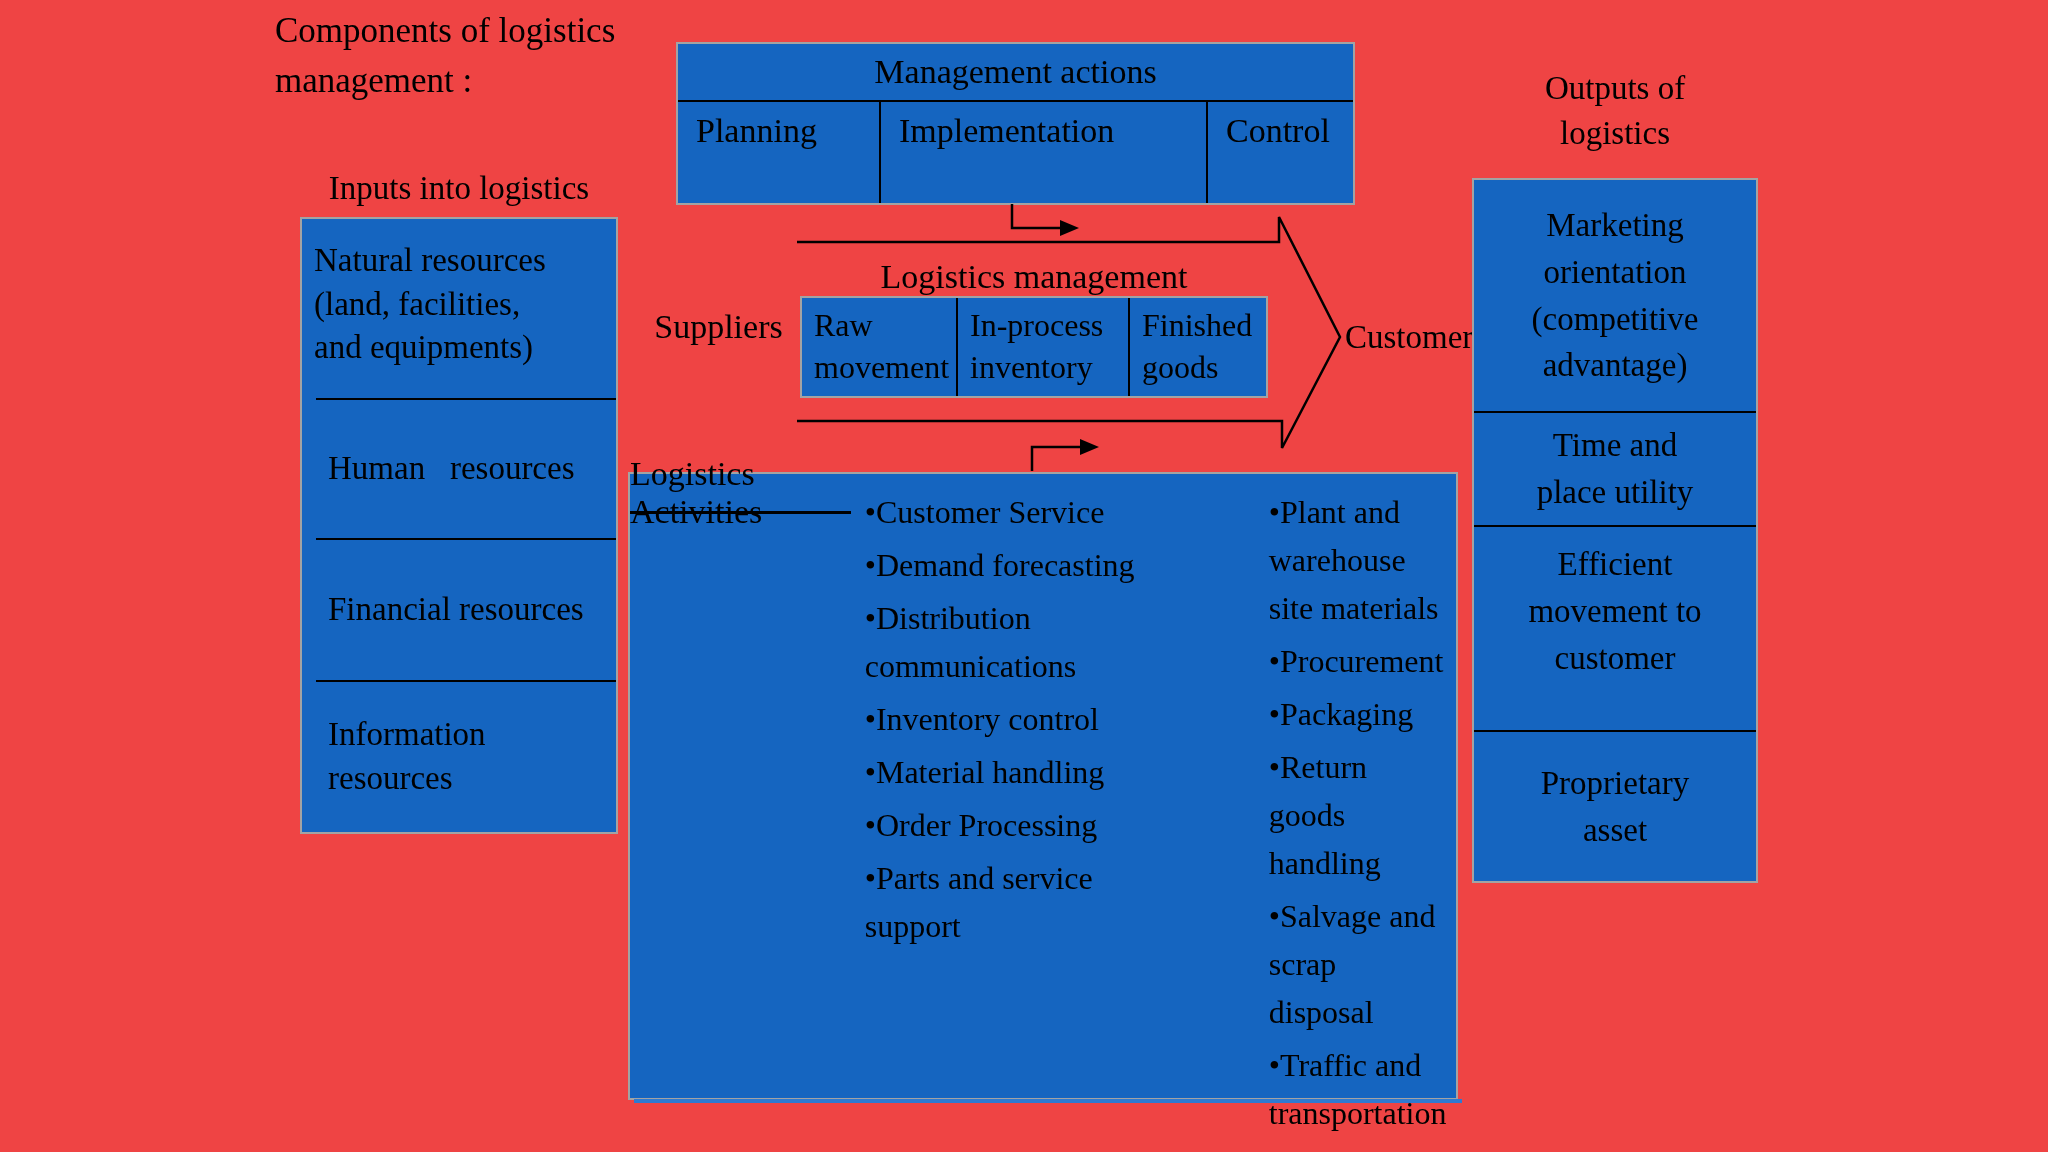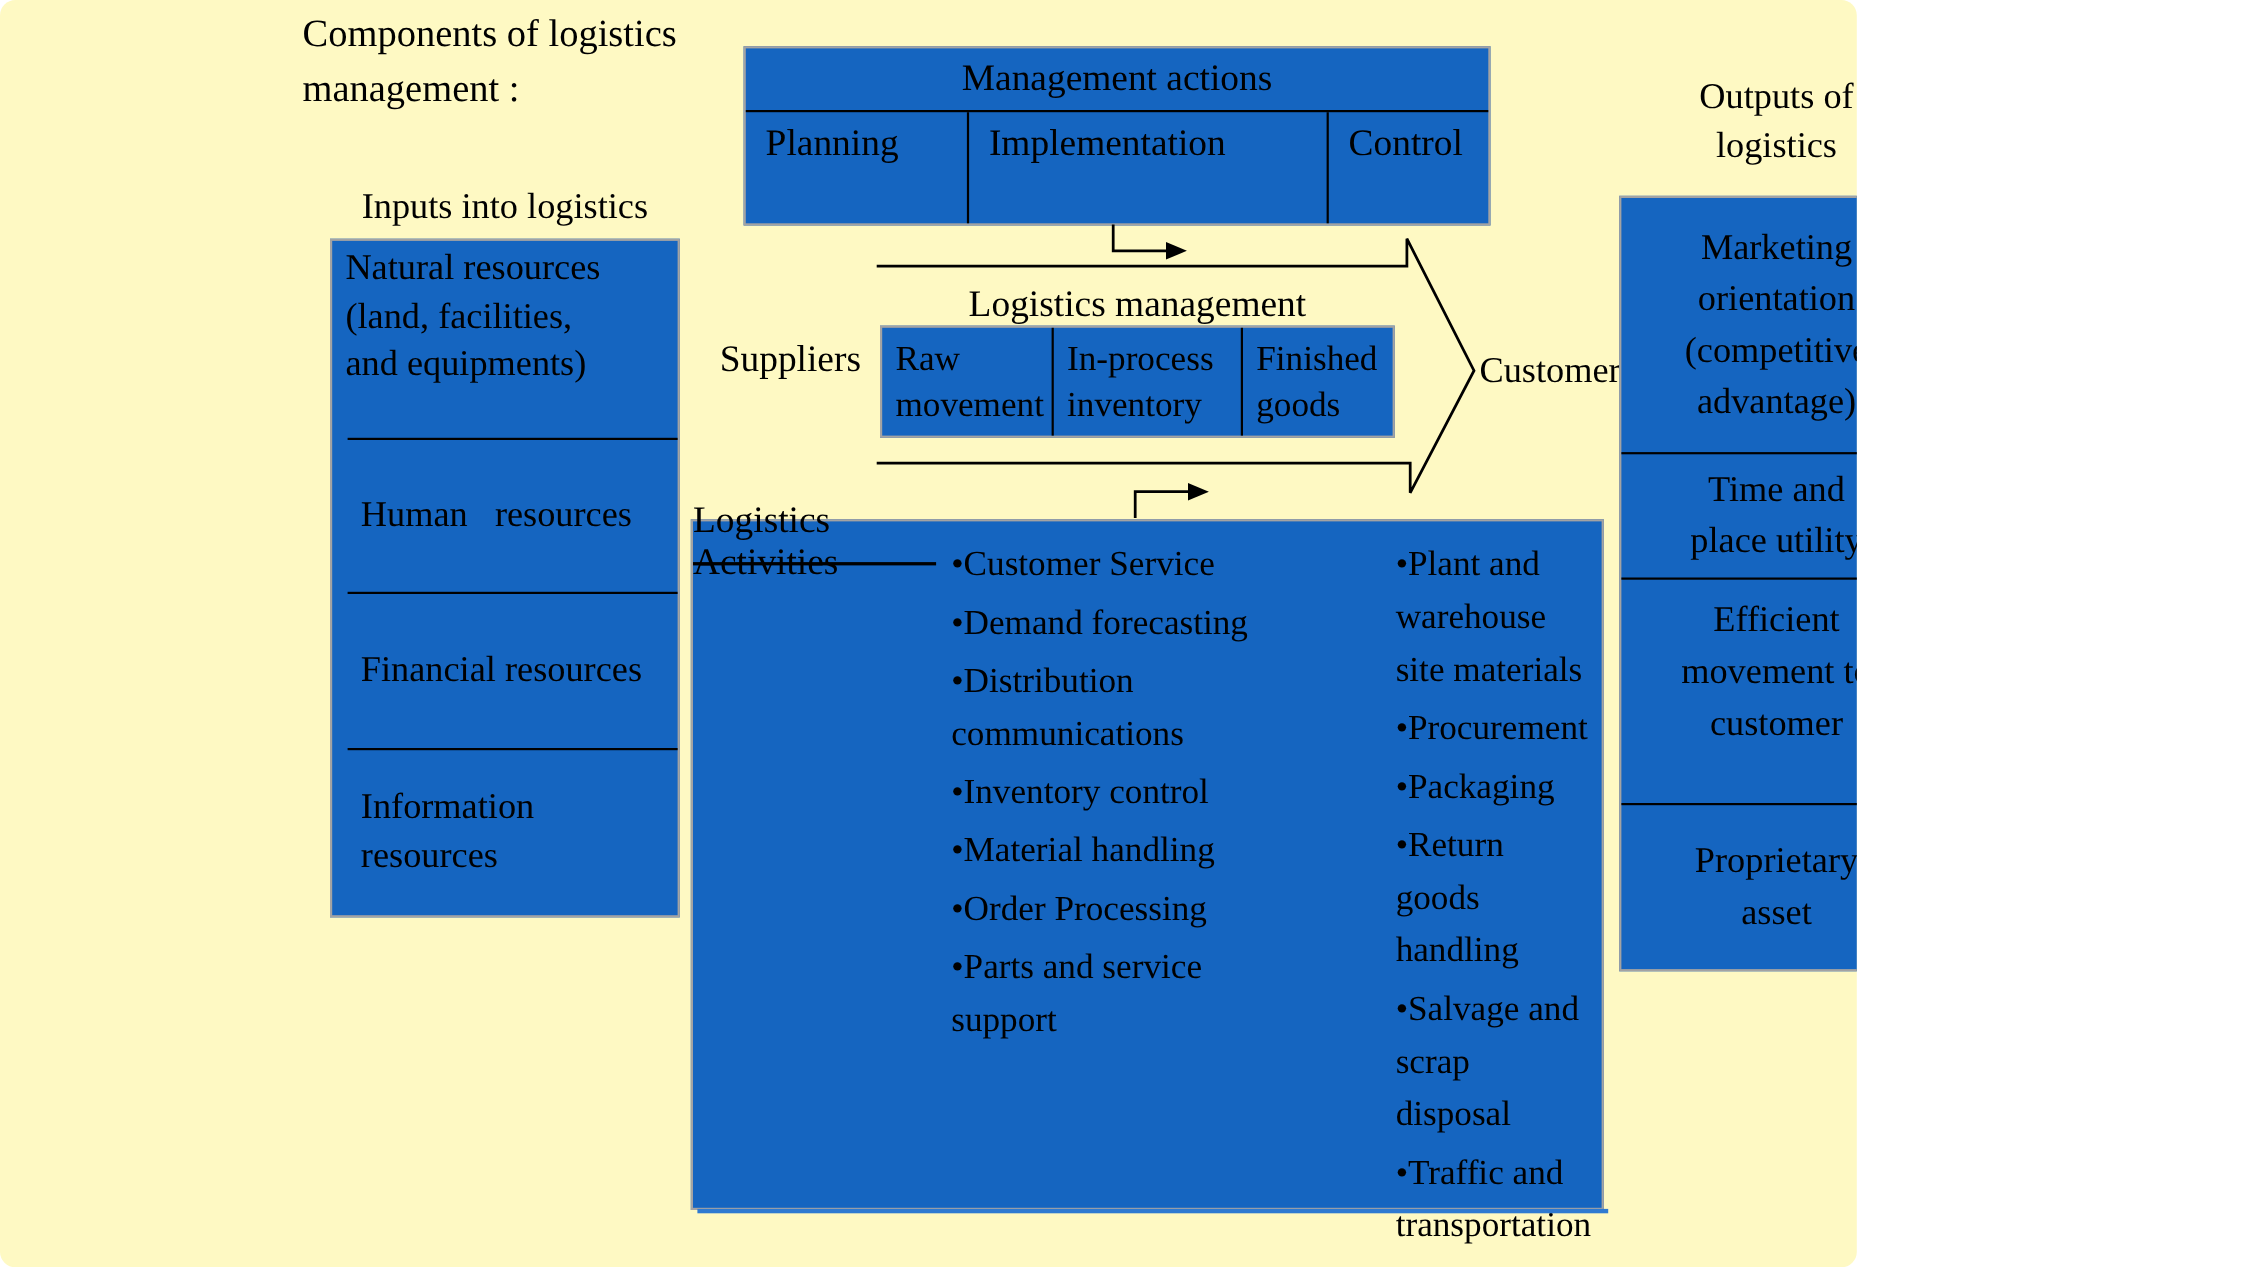--- a/index.html
+++ b/index.html
@@ -1,23 +1,22 @@
 <!DOCTYPE html>
 <html><head>
 <meta charset="utf-8">
 <style>
   html,body{margin:0;padding:0;background:#ffffff;}
   .canvas{
     position:relative;
-    width:1688px;height:1152px;
-    background:#fef9c3;
+    width:2048px;height:1152px;
+    background:#ef4444;
     font-family:"Liberation Serif","DejaVu Serif",serif;
     color:#000000;
     overflow:hidden;
-    border-radius:14px;
   }
   .pre{white-space:pre-wrap;}
   .abs{position:absolute;}
   .blue{background:#1565c0;border:2px solid #a3a3a3;box-sizing:border-box;}
 
   
   .slide-title{
     left:275px;top:6px;width:430px;
     font-size:35px;line-height:1.42;
   }
@@ -55,21 +54,21 @@
   .flow-cell.c2{flex:1;}
 
   
   .inputs-heading{left:300px;top:170px;width:318px;text-align:center;font-size:33px;}
   .inputs-box{left:300px;top:217px;width:318px;height:617px;display:flex;flex-direction:column;}
   .inputs-row{
     box-sizing:border-box;padding-left:12px;font-size:33px;line-height:1.32;
     display:flex;align-items:center;
   }
   .inputs-row + .inputs-row{border-top:2px solid #000;margin-left:14px;}
-  .inputs-row.r0{height:179px;align-items:flex-start;padding-top:4px;}
+  .inputs-row.r0{height:179px;align-items:flex-start;padding-top:20px;}
   .inputs-row.r1{height:140px;}
   .inputs-row.r2{height:142px;}
   .inputs-row.r3{flex:1;}
 
   
   .outputs-heading{left:1472px;top:66px;width:286px;text-align:center;font-size:33px;line-height:1.35;}
   .outputs-box{left:1472px;top:178px;width:286px;height:705px;display:flex;flex-direction:column;}
   .outputs-row{
     box-sizing:border-box;display:flex;align-items:center;justify-content:center;
     text-align:center;font-size:33px;line-height:1.42;

